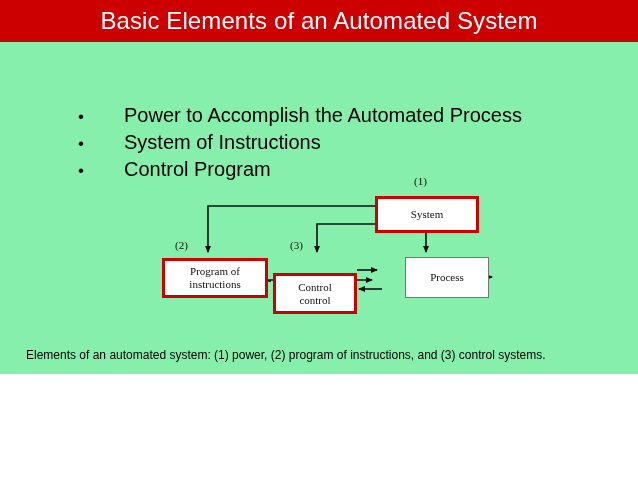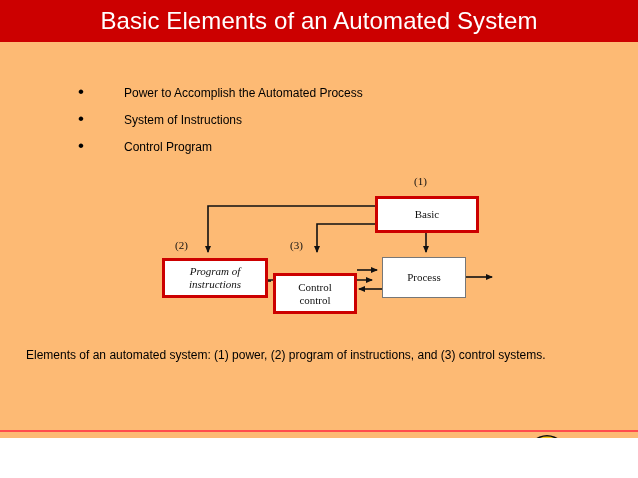--- a/index.html
+++ b/index.html
@@ -6,22 +6,22 @@
     margin: 0;
     padding: 0;
     background: #ffffff;
   }
   body {
     font-family: "Liberation Sans", sans-serif;
   }
   #slide {
     position: relative;
     width: 638px;
-    height: 438px;
-    background: #fdba74;
+    height: 374px;
+    background: #86efac;
     overflow: hidden;
   }
 
   
   #title-banner {
     position: absolute;
     left: 0;
     top: 0;
     width: 638px;
     height: 42px;
@@ -56,23 +56,24 @@
   }
   .bullet-dot {
     width: 46px;
     flex: 0 0 46px;
     color: #000000;
     font-size: 17px;
     line-height: 27px;
   }
   .bullet-label {
     color: #000000;
-    font-size: 12px;
+    font-size: 20px;
     line-height: 27px;
     white-space: nowrap;
+    margin-top: 24px;
   }
 
   
   #diagram {
     position: absolute;
     left: 0;
     top: 0;
     width: 638px;
     height: 478px;
     pointer-events: none;
@@ -89,20 +90,21 @@
     color: #111111;
     background: #ffffff;
     text-align: center;
     line-height: 1.18;
   }
   .dbox.red {
     border: 3px solid #cc0000;
   }
   .dbox.plain {
     border: 1px solid #777777;
+    margin-left: 23px;
   }
   .dlabel {
     position: absolute;
     font-family: "Liberation Serif", serif;
     font-size: 11px;
     color: #111111;
   }
 
   
   #caption {
@@ -191,24 +193,24 @@
 
       <path d="M382,289 L359,289"></path>
 
       <path d="M466,277 L492,277"></path>
     </g>
 
     <path d="M268,281 L271,281" stroke="#111111" stroke-width="1.6" fill="none"></path>
   </svg>
 
   <div class="dbox red" style="left:375px; top:196px; width:104px; height:37px;">
-    <span>Basic</span>
-  </div>
-
-  <div class="dbox red" style="left:162px; top:258px; width:106px; height:40px;font-style:italic;">
+    <span>System</span>
+  </div>
+
+  <div class="dbox red" style="left:162px; top:258px; width:106px; height:40px;">
     <span>Program of</span>
     <span>instructions</span>
   </div>
 
   <div class="dbox red" style="left:273px; top:273px; width:84px; height:41px;">
     <span>Control</span>
     <span>control</span>
   </div>
 
   <div class="dbox plain" style="left:382px; top:257px; width:84px; height:41px;">

